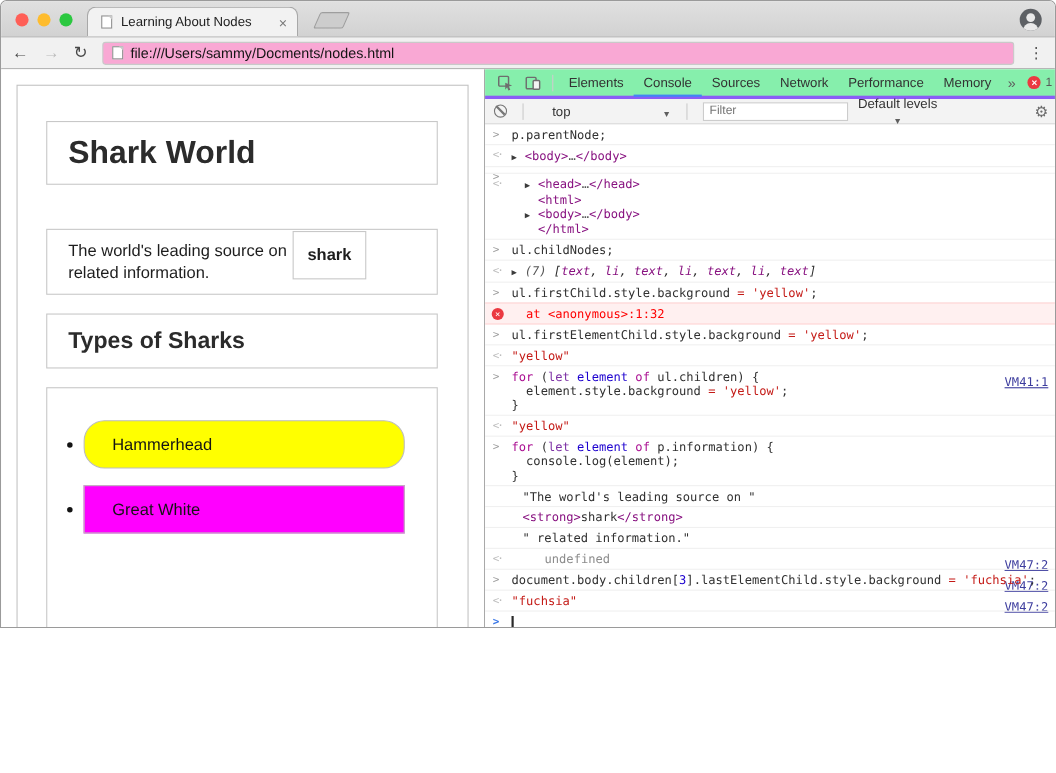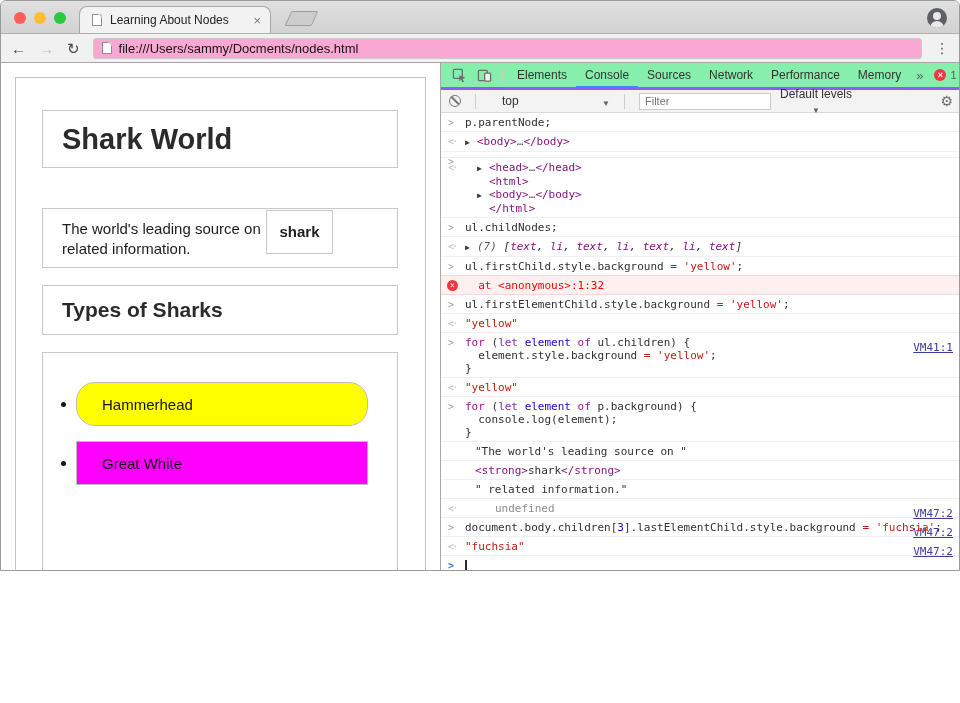--- a/index.html
+++ b/index.html
@@ -294,21 +294,21 @@
           </div>
           <div class="crow result">
             <span class="rail rail-out">&lt;·</span>
             <div class="cwrap">
               <div class="cline"><span class="c-str">"yellow"</span></div>
             </div>
           </div>
           <div class="crow input">
             <span class="rail rail-in">&gt;</span>
             <div class="cwrap">
-              <div class="cline"><span class="c-kw">for</span><span class="c-plain"> (</span><span class="c-let">let</span><span class="c-plain"> </span><span class="c-var">element</span><span class="c-plain"> </span><span class="c-kw">of</span><span class="c-plain"> p.background) {</span></div>
+              <div class="cline"><span class="c-kw">for</span><span class="c-plain"> (</span><span class="c-let">let</span><span class="c-plain"> </span><span class="c-var">element</span><span class="c-plain"> </span><span class="c-kw">of</span><span class="c-plain"> p.information) {</span></div>
               <div class="cline"><span class="c-plain">  console.log(element);</span></div>
               <div class="cline"><span class="c-plain">}</span></div>
             </div>
           </div>
           <div class="crow log">
             <div class="cwrap">
               <div class="cline"><span class="c-plain">"The world's leading source on "</span></div>
             </div>
             <span class="srclink">VM47:2</span>
           </div>

